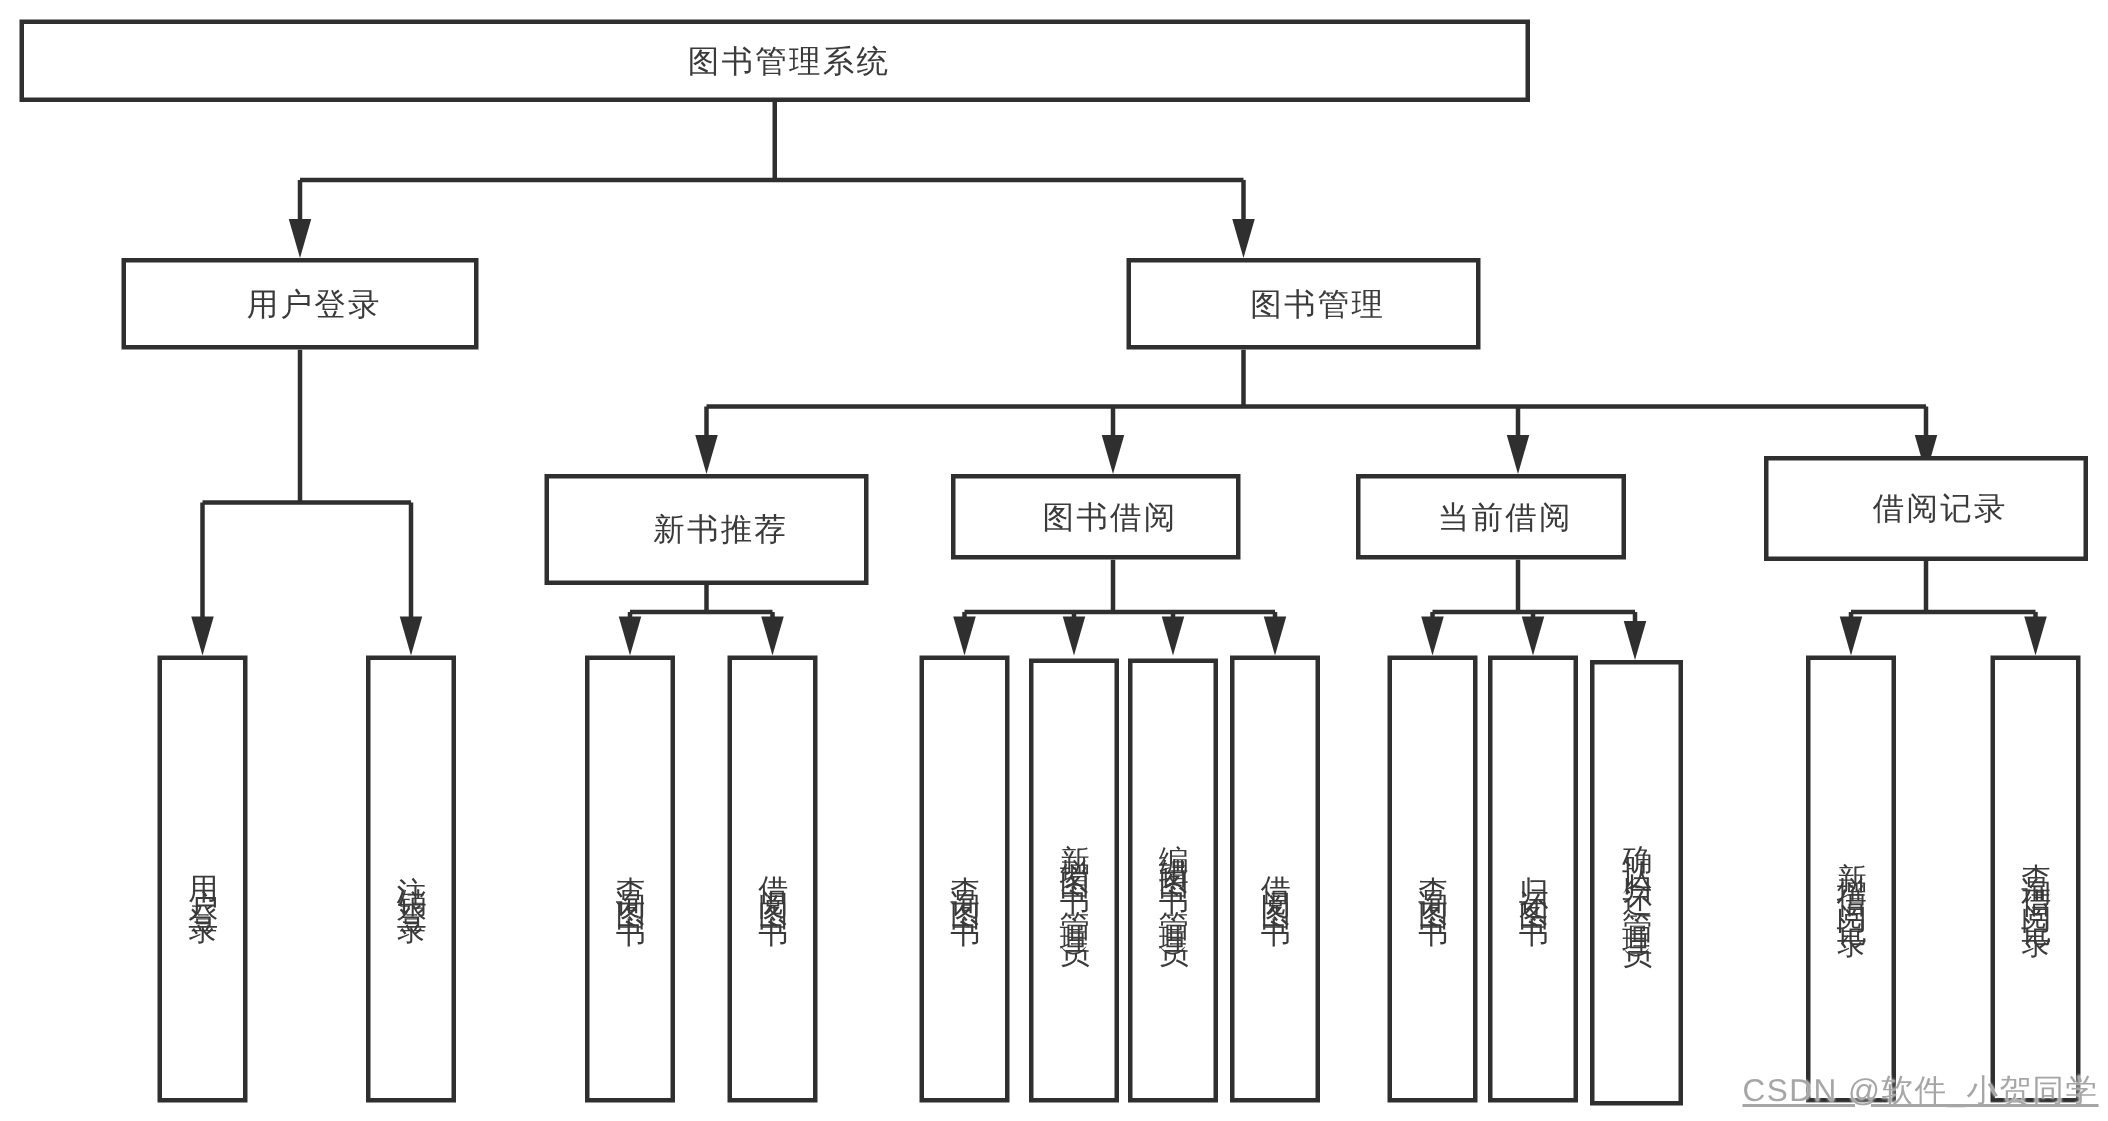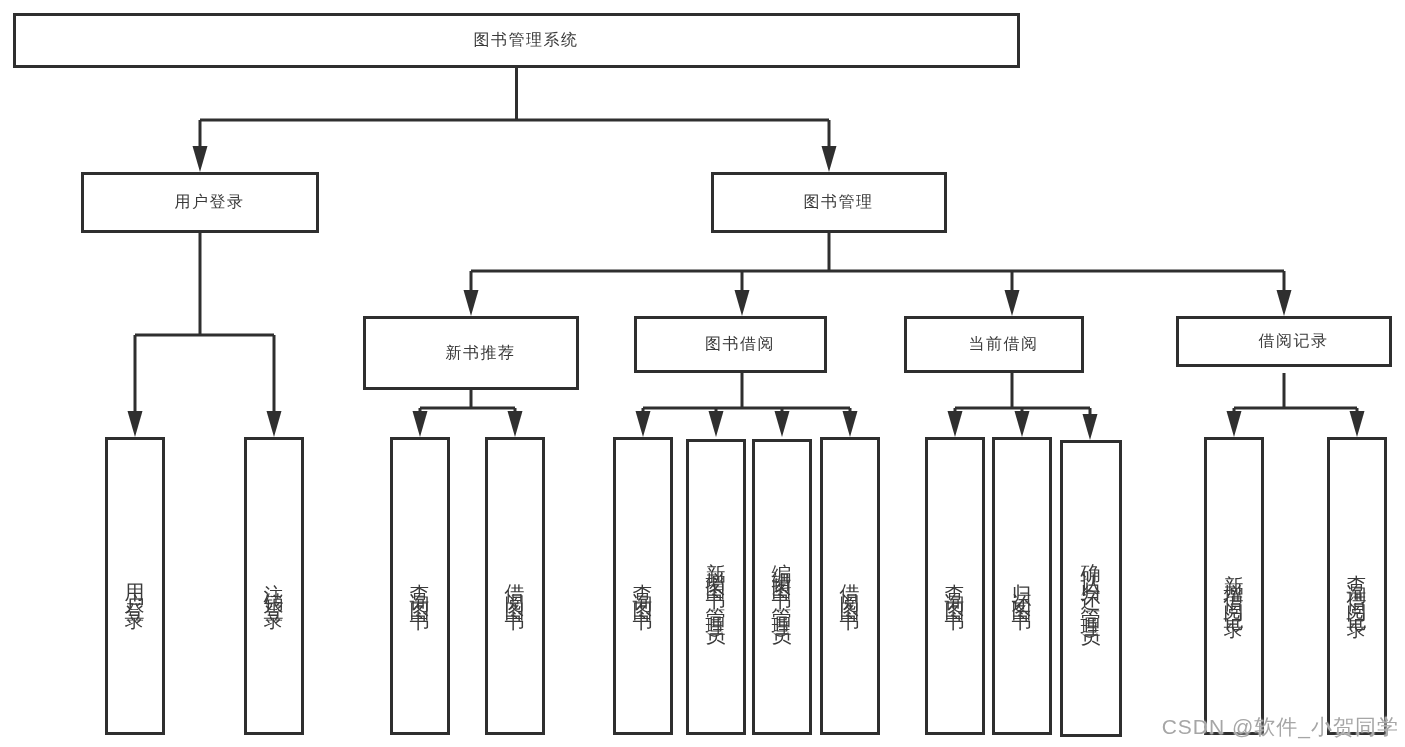--- a/index.html
+++ b/index.html
@@ -13,36 +13,37 @@
   }
   #wires { position:absolute; left:0; top:0; z-index:1; }
   .box {
     position:absolute;
     border:3px solid #2f2f2f;
     background:#ffffff;
     display:flex; align-items:center; justify-content:center;
     color:#3a3a3a;
     z-index:2;
   }
-  .h  { font-size:16px; letter-spacing:1.5px;padding-left:19px; }
+  .h  { font-size:21px; letter-spacing:1.5px;padding-left:19px; }
   .v  { font-size:20px; }
   .v span {
     writing-mode:vertical-rl;
     letter-spacing:0.45em;
     line-height:1;
     white-space:nowrap;
   }
   #watermark {
     position:absolute;
     right:6px; top:713px;
     font-size:21px;
     color:#a6a6a6;
     letter-spacing:1px;
     z-index:3;
     text-shadow:0 0 2px rgba(255,255,255,.95), 0 0 2px rgba(255,255,255,.95);
+    text-decoration:underline;
   }
 </style>
 </head>
 <body>
 
 <div id="canvas">
 
   <svg id="wires" width="1405" height="747">
     <g stroke="#2f2f2f" stroke-width="3" fill="none">
 
@@ -112,34 +113,34 @@
     </g>
   </svg>
 
   <div class="box h" style="left:13px;top:13px;width:1007px;height:55px">
     <span>图书管理系统</span>
   </div>
 
   <div class="box h" style="left:81px;top:172px;width:238px;height:61px">
     <span>用户登录</span>
   </div>
-  <div class="box h" style="left:711px;top:172px;width:236px;height:61px">
+  <div class="box h" style="left:751px;top:172px;width:236px;height:61px">
     <span>图书管理</span>
   </div>
 
   <div class="box h" style="left:363px;top:316px;width:216px;height:74px">
     <span>新书推荐</span>
   </div>
   <div class="box h" style="left:634px;top:316px;width:193px;height:57px">
     <span>图书借阅</span>
   </div>
   <div class="box h" style="left:904px;top:316px;width:180px;height:57px">
     <span>当前借阅</span>
   </div>
-  <div class="box h" style="left:1176px;top:316px;width:216px;height:51px">
+  <div class="box h" style="left:1176px;top:304px;width:216px;height:70px">
     <span>借阅记录</span>
   </div>
 
   <div class="box v" style="left:105px;top:437px;width:60px;height:298px">
     <span>用户登录</span>
   </div>
   <div class="box v" style="left:244px;top:437px;width:60px;height:298px">
     <span>注销登录</span>
   </div>
 

